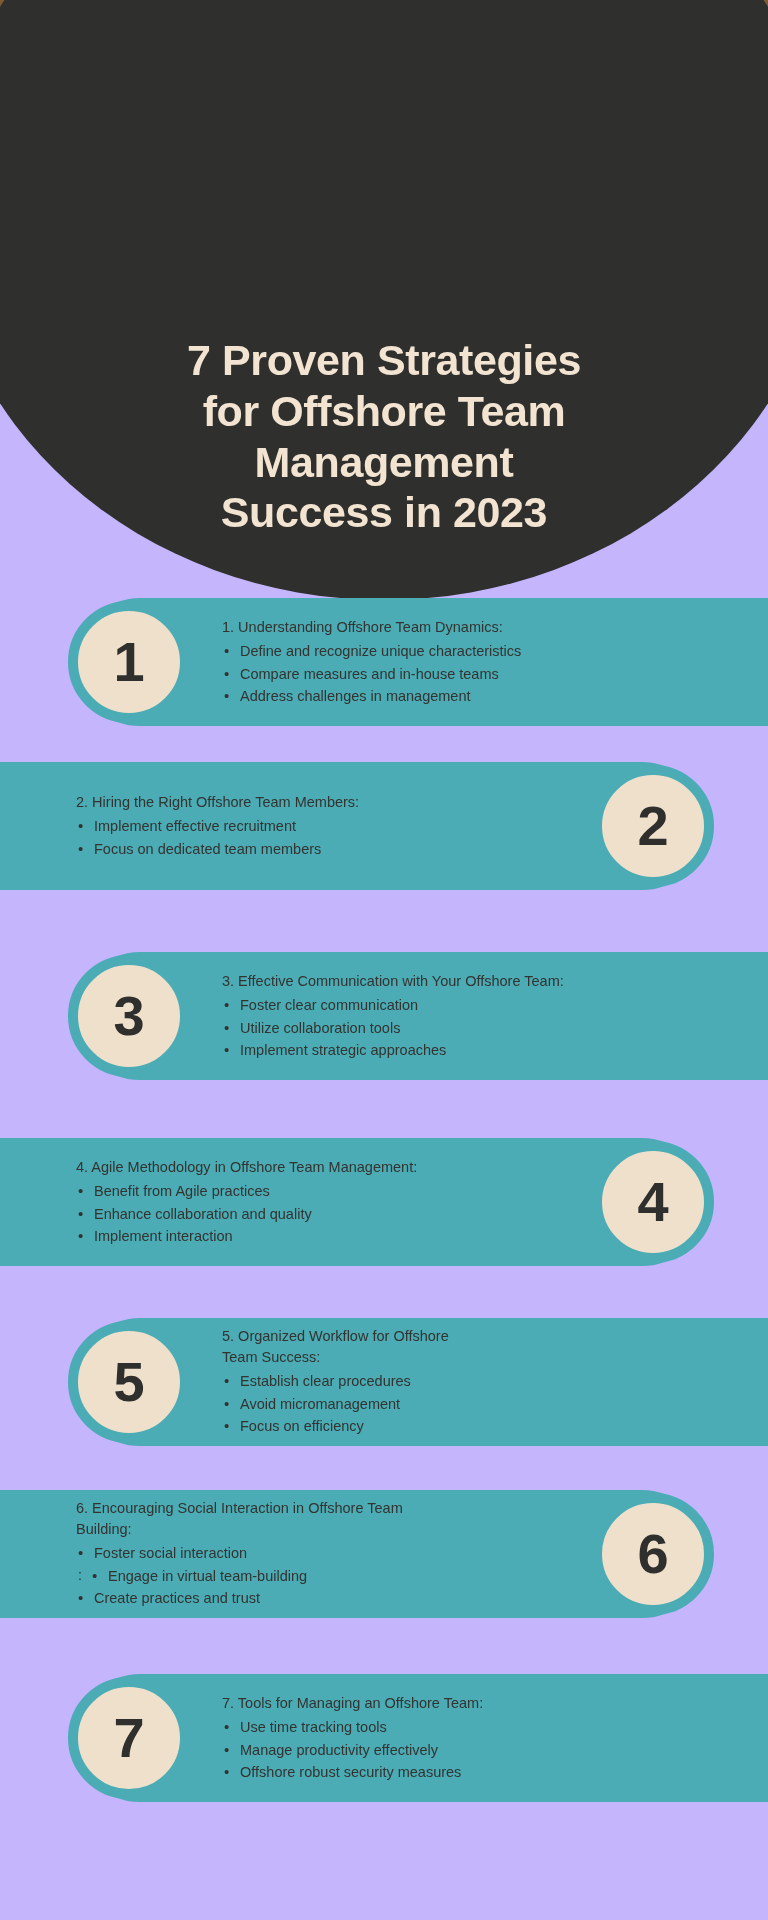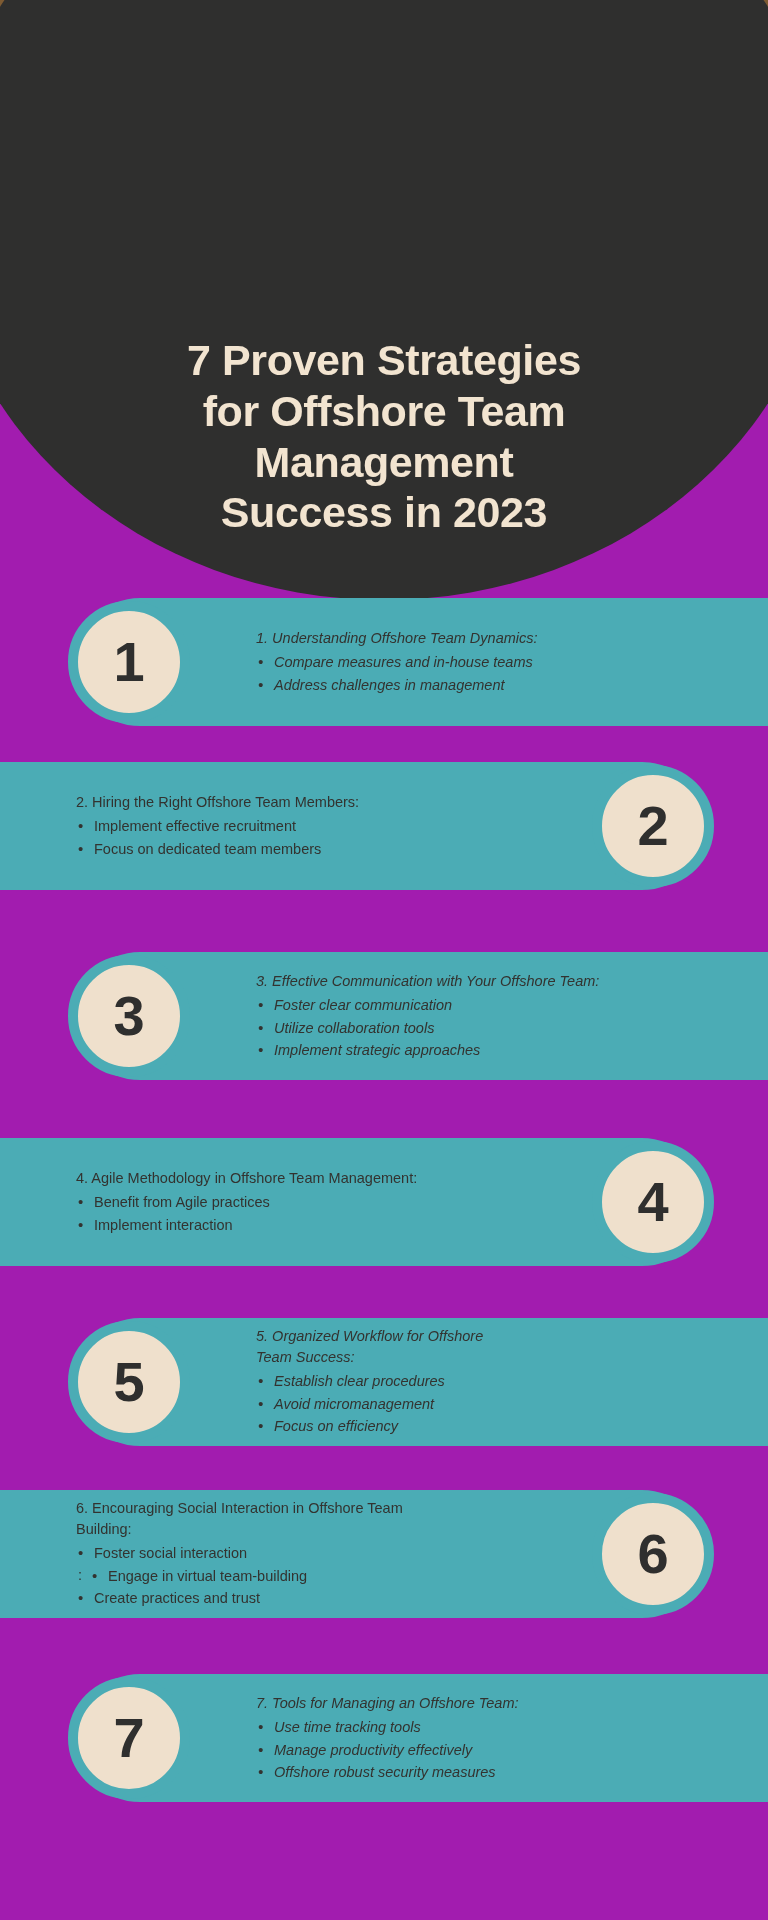--- a/index.html
+++ b/index.html
@@ -90,21 +90,21 @@
     line-height:1;
   }
   .section.left-circle  .circle { left:-8px;  top:3px; }
   .section.right-circle .circle { right:-8px; top:3px; }
 
   .content {
     position:relative;
     z-index:2;
     color:#333330;
   }
-  .section.left-circle .content  { margin-left:96px;font-style:italic; }
+  .section.left-circle .content  { margin-left:62px; }
   .section.right-circle .content { margin-left:76px; }
 
   .sec-title {
     font-size:14.5px;
     font-weight:400;
     line-height:1.42;
     margin-bottom:3px;
     color:#333330;
   }
   .bullets { list-style:none; }
@@ -127,21 +127,21 @@
   .artifact {
     position:absolute;
     left:2px; top:-1px;
     font-size:14.5px;
     color:#333330;
   }
 </style>
 </head>
 <body>
 
-<div id="page" style="background: #a21caf;">
+<div id="page" style="background: #c4b5fd;">
 
   <div class="brown-band" style="background: rgb(126, 91, 50);"></div>
 
   <div class="header-blob" style="background: rgb(47, 47, 46);">
     <div class="header-inner">
       <div class="header-title" style="color: rgb(242, 228, 208);">
         <div>7 Proven Strategies</div>
         <div>for Offshore Team</div>
         <div>Management</div>
         <div>Success in 2023</div>
@@ -150,20 +150,21 @@
   </div>
 
   <div id="sections-host">
       <div class="section left-circle" style="top: 598px; background: rgb(75, 172, 181);">
         <div class="circle" style="background: rgb(239, 224, 204); border-color: rgb(75, 172, 181);">
           <span class="num" style="color: rgb(47, 47, 46);">1</span>
         </div>
         <div class="content">
           <div class="sec-title">1. Understanding Offshore Team Dynamics:</div>
           <ul class="bullets">
+            <li>Define and recognize unique characteristics</li>
             <li>Compare measures and in-house teams</li>
             <li>Address challenges in management</li>
           </ul>
         </div>
       </div>
       <div class="section right-circle" style="top: 762px; background: rgb(75, 172, 181);">
         <div class="circle" style="background: rgb(239, 224, 204); border-color: rgb(75, 172, 181);">
           <span class="num" style="color: rgb(47, 47, 46);">2</span>
         </div>
         <div class="content">
@@ -188,20 +189,21 @@
         </div>
       </div>
       <div class="section right-circle" style="top: 1138px; background: rgb(75, 172, 181);">
         <div class="circle" style="background: rgb(239, 224, 204); border-color: rgb(75, 172, 181);">
           <span class="num" style="color: rgb(47, 47, 46);">4</span>
         </div>
         <div class="content">
           <div class="sec-title">4. Agile Methodology in Offshore Team Management:</div>
           <ul class="bullets">
             <li>Benefit from Agile practices</li>
+            <li>Enhance collaboration and quality</li>
             <li>Implement interaction</li>
           </ul>
         </div>
       </div>
       <div class="section left-circle" style="top: 1318px; background: rgb(75, 172, 181);">
         <div class="circle" style="background: rgb(239, 224, 204); border-color: rgb(75, 172, 181);">
           <span class="num" style="color: rgb(47, 47, 46);">5</span>
         </div>
         <div class="content">
           <div class="sec-title">

